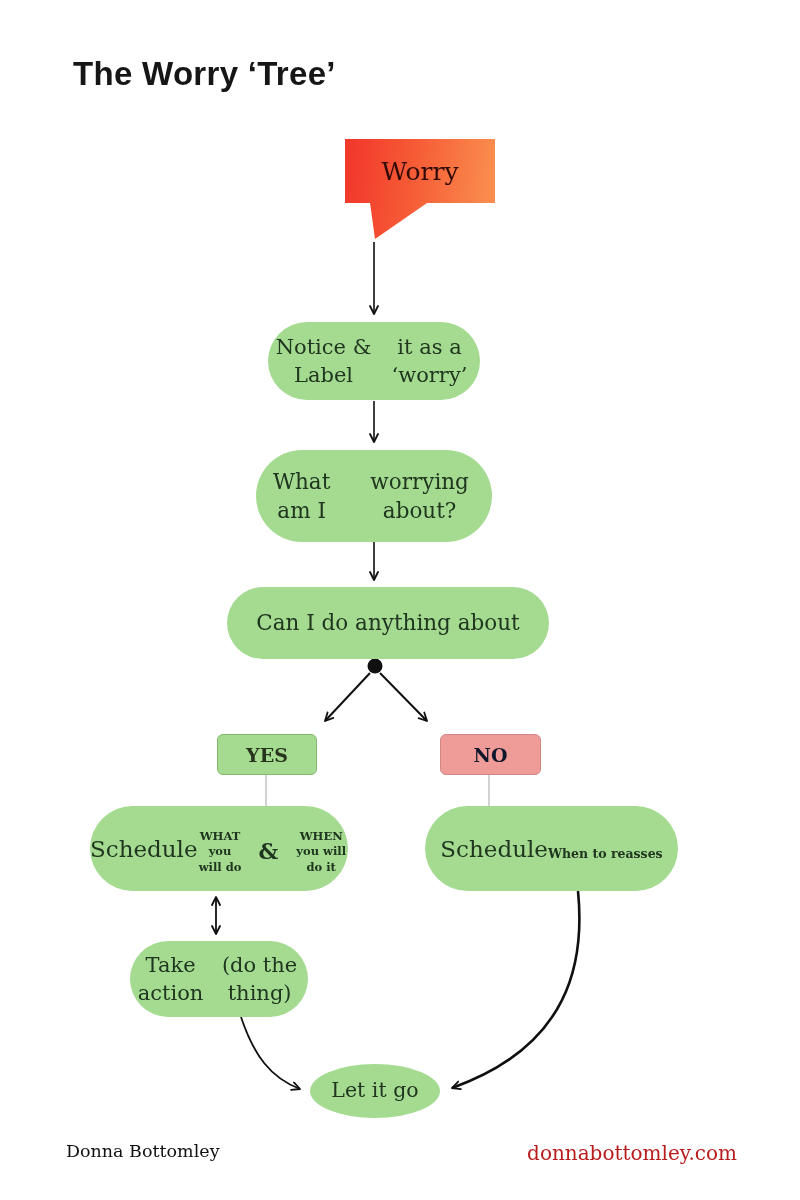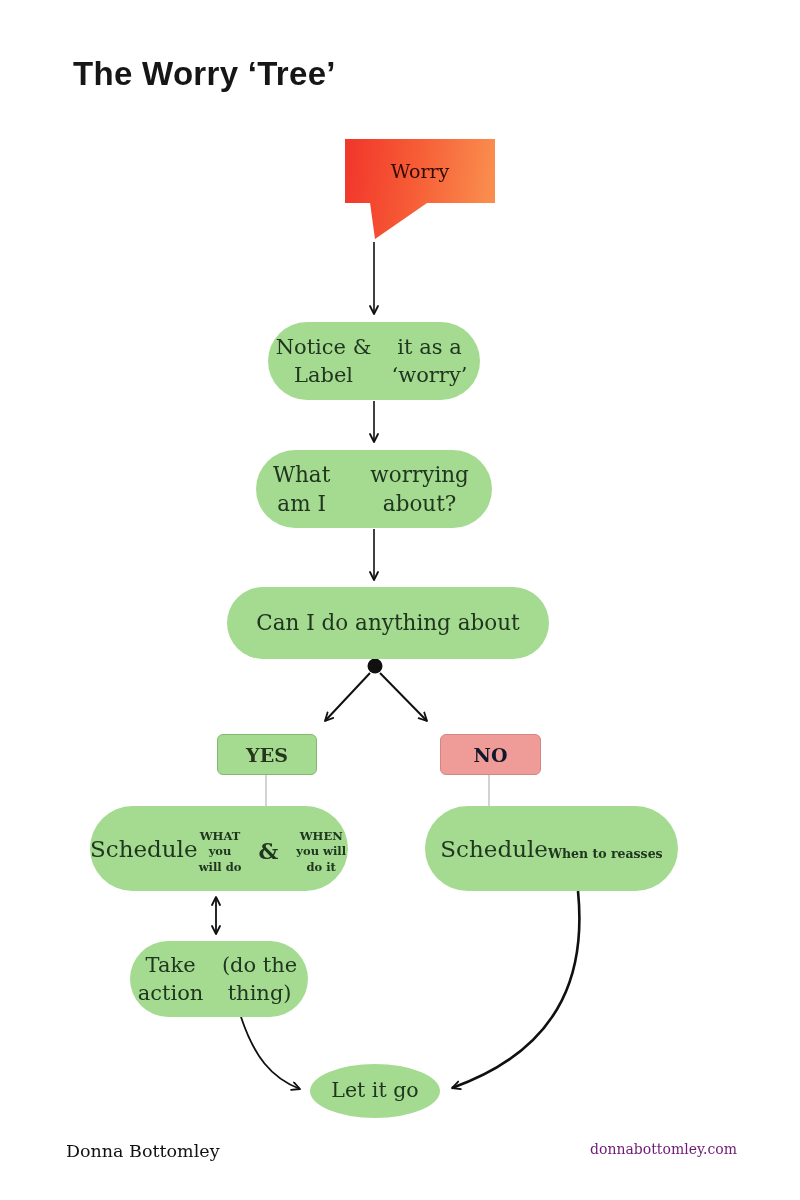--- a/index.html
+++ b/index.html
@@ -14,30 +14,30 @@
   }
   .svg-layer{position:absolute;left:0;top:0;width:800px;height:1200px;pointer-events:none;}
   
   .worry-bubble{
     position:absolute;left:345px;top:139px;width:150px;height:101px;
     background:linear-gradient(97deg,#f23a2c 6%,#f65c36 45%,#fa8d4e 94%);
     clip-path:polygon(0 0,100% 0,100% 63.4%,54.7% 63.4%,20% 99%,16.7% 63.4%,0 63.4%);
   }
   .worry-text{
     height:64px;display:flex;align-items:center;justify-content:center;
-    font-size:19px;color:#310b03;
+    font-size:25px;color:#310b03;
   }
   
   .pill{
     position:absolute;background:#a4db91;border-radius:999px;
     display:flex;flex-direction:row;align-items:center;justify-content:center;
     text-align:center;color:#20361f;line-height:1.35;
   }
   .n-notice{left:268px;top:322px;width:212px;height:78px;font-size:21px;}
-  .n-what{left:256px;top:450px;width:236px;height:78px;font-size:21.5px;justify-content:center;}
+  .n-what{left:256px;top:450px;width:236px;height:92px;font-size:21.5px;justify-content:center;}
   .n-can{left:227px;top:587px;width:322px;height:72px;font-size:21.5px;}
   .n-take{left:130px;top:941px;width:178px;height:76px;font-size:21px;}
   .n-letgo{left:310px;top:1064px;width:130px;height:54px;border-radius:50%;font-size:20.5px;}
   
   .badge{
     position:absolute;display:flex;align-items:center;justify-content:center;
     font-size:19px;font-weight:700;border-radius:6px;
   }
   .badge-yes{
     left:217px;top:734px;width:98px;height:39px;
@@ -50,21 +50,21 @@
   
   .n-sched-left{left:90px;top:806px;width:258px;height:83px;padding-top:2px;}
   .n-sched-right{left:425px;top:806px;width:253px;height:83px;padding-top:2px;}
   .sched-title{font-size:23px;line-height:1.2;}
   .sched-row{display:flex;align-items:center;gap:16px;margin-top:5px;}
   .sched-small{font-size:11.5px;font-weight:600;line-height:1.35;}
   .sched-amp{font-size:22px;font-weight:600;}
   .sched-sub{font-size:12.5px;font-weight:600;margin-top:9px;}
   
   .footer-left{position:absolute;left:66px;top:1141px;font-size:17.5px;color:#111;}
-  .footer-right{position:absolute;right:63px;top:1141px;font-size:14px;color:#701a75;}
+  .footer-right{position:absolute;right:63px;top:1141px;font-size:20px;color:#b91c1c;}
 </style>
 </head>
 <body>
 
 <div class="canvas">
 
   <div class="page-title">The Worry ‘Tree’</div>
 
   <svg class="svg-layer" viewBox="0 0 800 1200" xmlns="http://www.w3.org/2000/svg">
     <defs>

